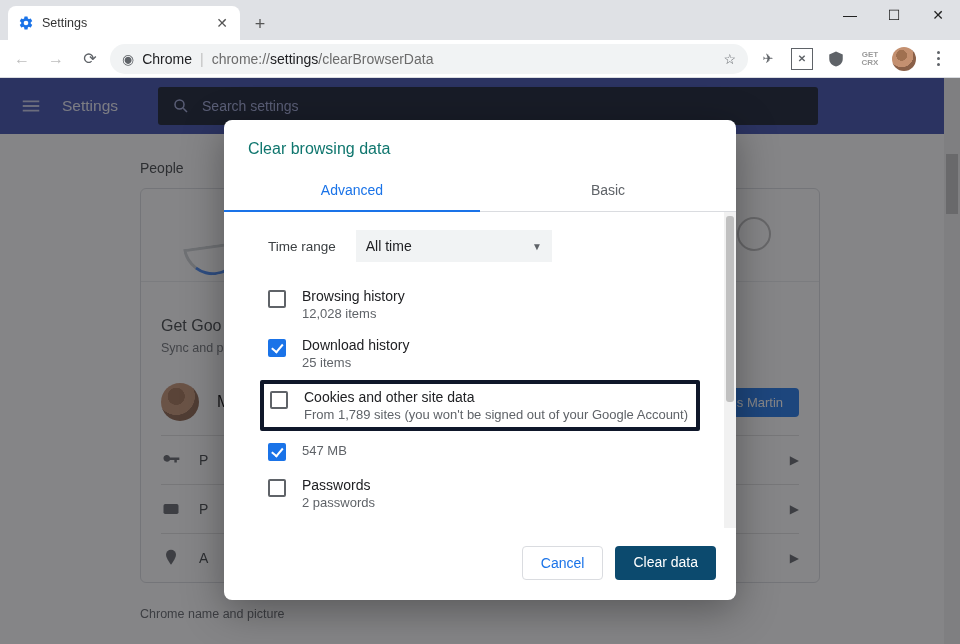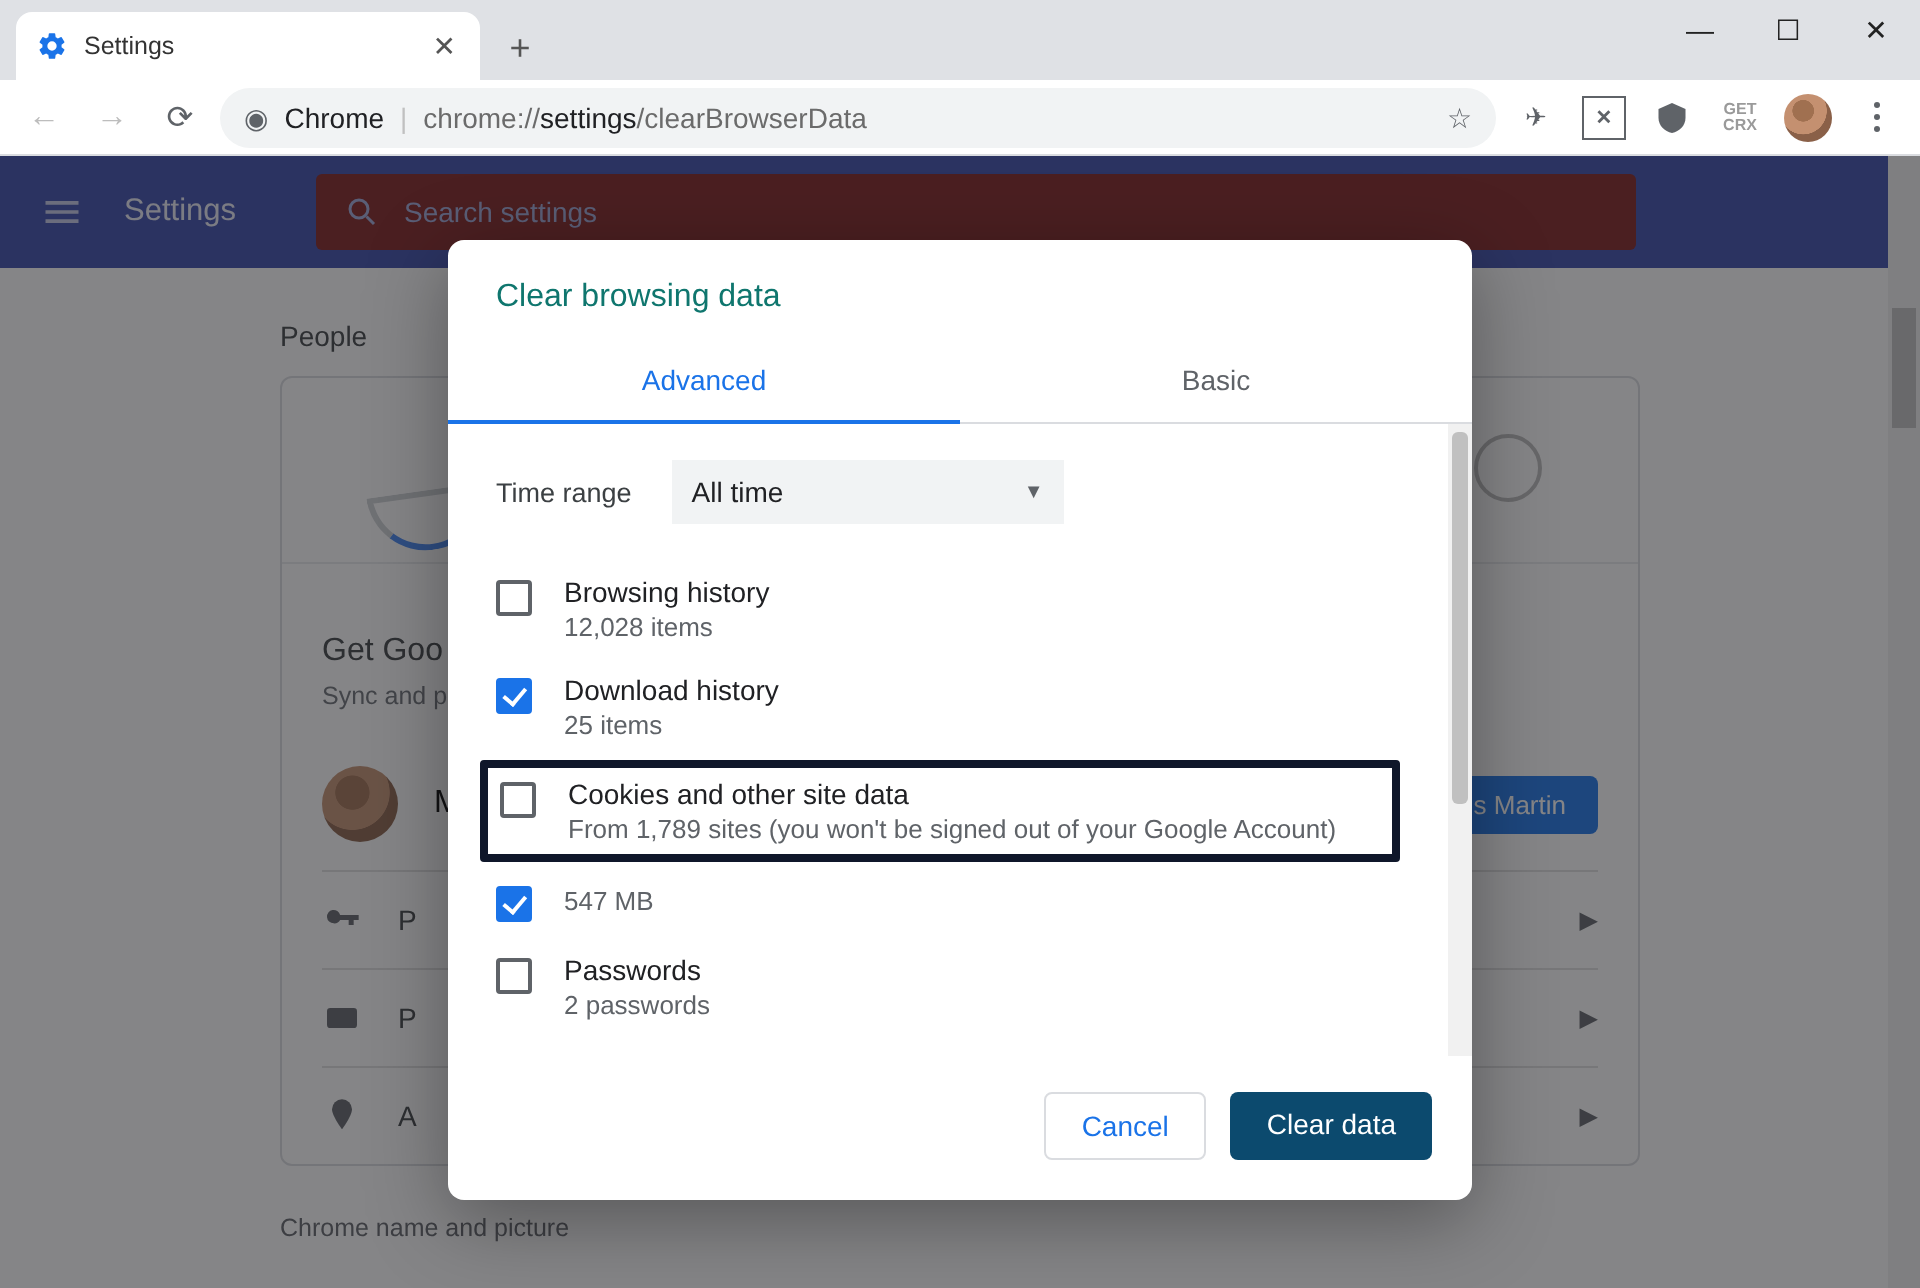--- a/index.html
+++ b/index.html
@@ -30,21 +30,21 @@
 .ext-txt { font-size: 8px; font-weight: 700; line-height: 8px; color: #9a9a9a; text-align:center; }
 .avatar { width: 24px; height: 24px; border-radius: 50%; background: radial-gradient(circle at 40% 35%, #a07050 25%, #c49070 26% 55%, #8a6048 56%); }
 .dots { display: flex; flex-direction: column; gap: 3px; align-items:center; justify-content:center; width: 28px;}
 .dots span { width: 3px; height: 3px; border-radius: 50%; background: #5f6368; }
 
 
 .page { position: absolute; top: 78px; left: 0; right: 0; bottom: 0; background: #fff; overflow: hidden; }
 .appbar { height: 56px; background: #3949ab; display: flex; align-items: center; padding-left: 20px; gap: 20px; }
 .appbar .menu { color: #c5cae9; }
 .appbar .app-title { color: #e8eaf6; font-size: 15.5px; font-weight: 500; }
-.search-wrap { margin-left: 20px; width: 660px; height: 38px; background: #7f1d1d; border-radius: 3px; display: flex; align-items: center; padding: 0 14px; gap: 12px; }
+.search-wrap { margin-left: 20px; width: 660px; height: 38px; background: #0f172a; border-radius: 3px; display: flex; align-items: center; padding: 0 14px; gap: 12px; }
 .search-wrap svg { color: #9fa8da; }
 .search-ph { color: #9fa8da; font-size: 14px; }
 
 .page-body { padding: 20px 0 0 0; display:flex; flex-direction:column; align-items:center;}
 .section-h { width: 680px; text-align:left; font-size: 14px; color:#3c4043; margin: 6px 0 12px 0;}
 .card { width: 680px; border: 1px solid #dadce0; border-radius: 6px; background:#fff; padding-top: 14px;}
 .hero { height: 110px; position:relative; }
 .hero .circle { position:absolute; right: 48px; top: 14px; width: 34px; height: 34px; border: 2px solid #bdbdbd; border-radius:50%;}
 .hero .swoosh { position:absolute; left: 44px; top: 42px; width: 60px; height: 30px; border: 3px solid #cfd2d6; border-bottom-color: #4285f4; border-right-color:#4285f4; border-radius: 0 0 40px 40px; transform: rotate(-8deg);}
 .hero .line { position:absolute; left: 0; right:0; top: 78px; border-top: 1px solid #e8eaed;}
@@ -214,21 +214,21 @@
 <div class="dialog">
   <div class="dlg-title">Clear browsing data</div>
   <div class="tabs">
     <div class="tab-item active">Advanced</div>
     <div class="tab-item">Basic</div>
   </div>
   <div class="opts-wrap">
     <div class="vscroll-track">
         <div class="vscroll-thumb"></div>
       </div>
-    <div style="padding-right:20px;">
+    <div style="padding-right:20px;margin-left:20px;">
       <div class="range-row">
         <span class="range-lbl">Time range</span>
         <div class="select">
           <span>All time</span>
           <span class="tri">▼</span>
         </div>
       </div>
       <div class="opts">
         <div class="opt">
           <div class="cb"></div>

